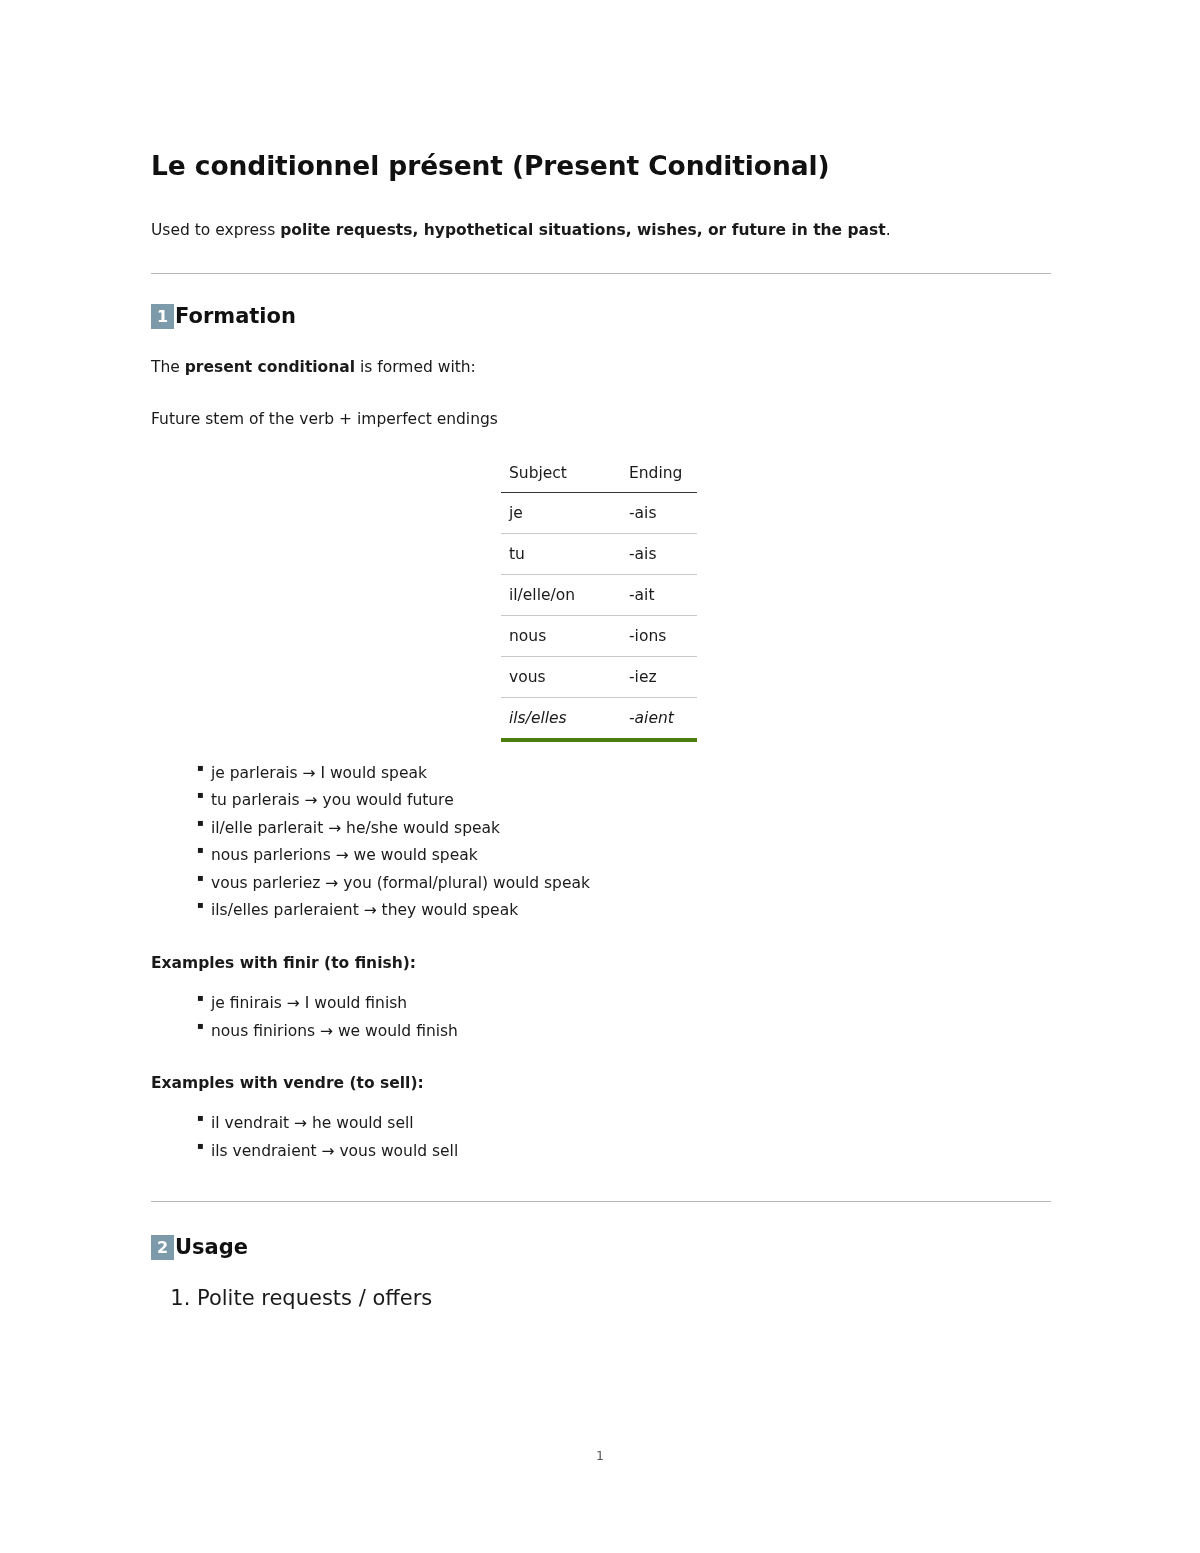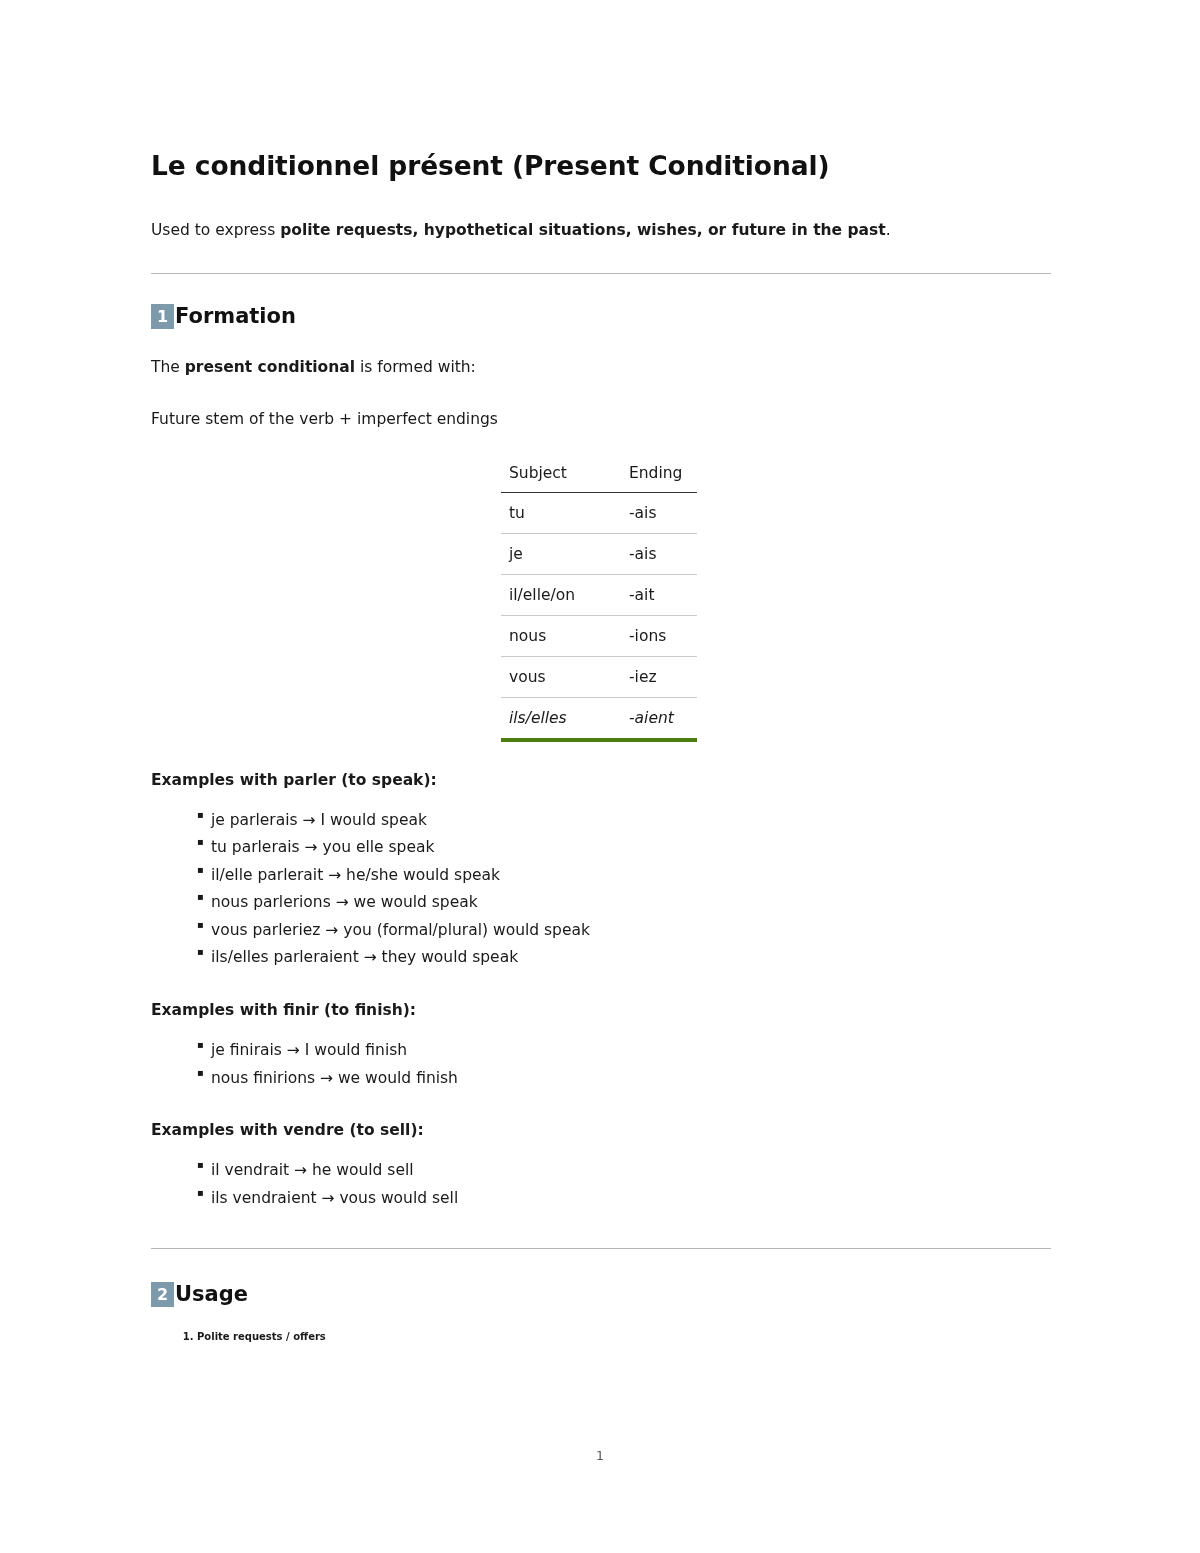--- a/index.html
+++ b/index.html
@@ -130,22 +130,22 @@
     left: 0;
     top: -1px;
     font-size: 10px;
     color: #1a1a1a;
   }
   ol.usage {
     margin: 22px 0 0 0;
     padding-left: 46px;
   }
   ol.usage li {
-    font-size: 10px;
-    font-weight: bold;
+    font-size: 21px;
+    font-weight: normal;
     line-height: 1.6;
   }
   .page-number {
     position: absolute;
     top: 1448px;
     left: 0;
     width: 1200px;
     text-align: center;
     font-size: 12.5px;
     color: #555;
@@ -174,50 +174,49 @@
 
     <table class="endings">
       <thead>
         <tr>
           <th>Subject</th>
           <th>Ending</th>
         </tr>
       </thead>
       <tbody>
         <tr>
+          <td class="subj">je</td>
+          <td>-ais</td>
+        </tr>
+        <tr>
           <td class="subj">tu</td>
           <td>-ais</td>
         </tr>
         <tr>
-          <td class="subj">je</td>
-          <td>-ais</td>
-        </tr>
-        <tr>
           <td class="subj">il/elle/on</td>
           <td>-ait</td>
         </tr>
         <tr>
           <td class="subj">nous</td>
           <td>-ions</td>
         </tr>
         <tr>
           <td class="subj">vous</td>
           <td>-iez</td>
         </tr>
         <tr>
           <td class="subj">ils/elles</td>
           <td>-aient</td>
         </tr>
       </tbody>
     </table>
 
-    <p class="ex-head">Examples with parler (to speak):</p>
     <ul class="bullets">
       <li>je parlerais → I would speak</li>
-      <li>tu parlerais → you elle speak</li>
+      <li>tu parlerais → you would future</li>
       <li>il/elle parlerait → he/she would speak</li>
       <li>nous parlerions → we would speak</li>
       <li>vous parleriez → you (formal/plural) would speak</li>
       <li>ils/elles parleraient → they would speak</li>
     </ul>
 
     <p class="ex-head">Examples with finir (to finish):</p>
     <ul class="bullets">
       <li>je finirais → I would finish</li>
       <li>nous finirions → we would finish</li>

